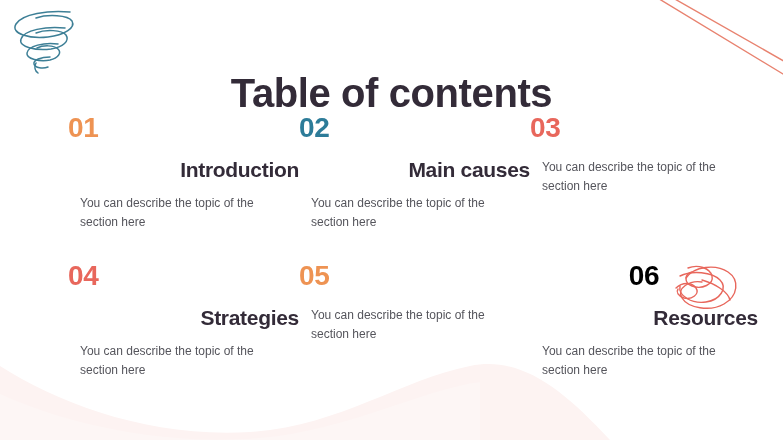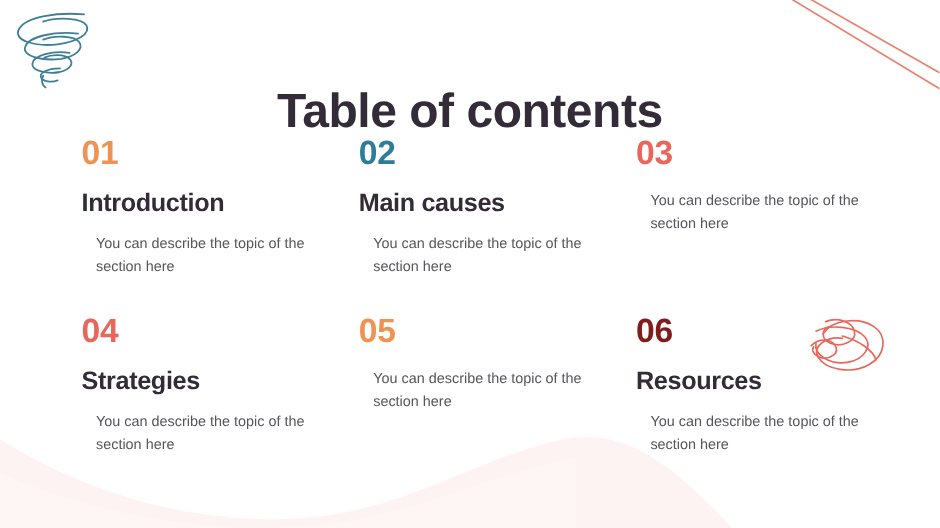--- a/index.html
+++ b/index.html
@@ -97,20 +97,21 @@
   }
 
   .item-heading {
     font-size: 21px;
     font-weight: bold;
     line-height: 24px;
     letter-spacing: -0.3px;
     color: #332b38;
     margin: 0 0 12px 0;
     white-space: nowrap;
+    text-align: right;
   }
 
   .item-desc {
     font-size: 12px;
     line-height: 19px;
     color: #55555c;
     max-width: 186px;
     margin: 12px;
   }
 </style>
@@ -177,19 +178,19 @@
       <div class="item-heading">Strategies</div>
       <div class="item-desc">You can describe the topic of the section here</div>
     </div>
 
     <div class="toc-item">
       <div class="item-number" style="color: rgb(238, 147, 83);">05</div>
       <div class="item-desc">You can describe the topic of the section here</div>
     </div>
 
     <div class="toc-item">
-      <div class="item-number" style="color: #7f1d1d;">06</div>
+      <div class="item-number" style="color: #000000; text-align: center;">06</div>
       <div class="item-heading">Resources</div>
       <div class="item-desc">You can describe the topic of the section here</div>
     </div>
 
   </div>
 </div>
 
 </body></html>

